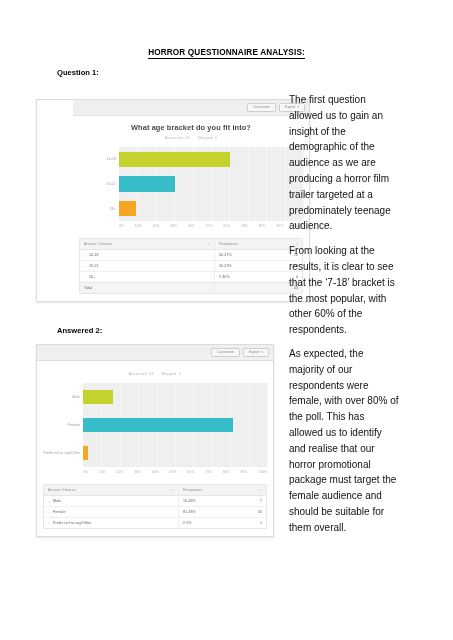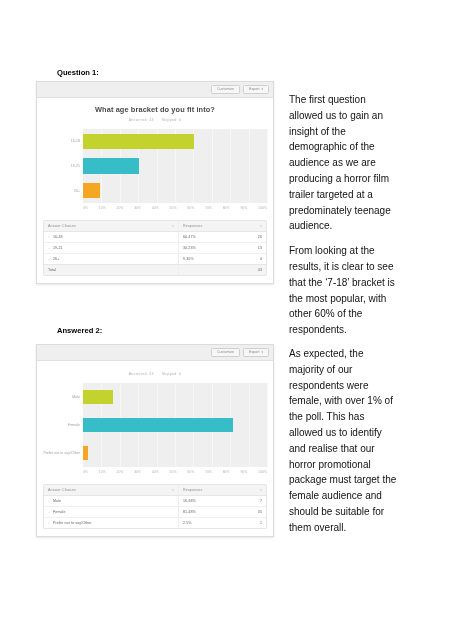--- a/index.html
+++ b/index.html
@@ -19,21 +19,21 @@
   .q-heading{position:absolute;left:57px;font-size:7.6px;font-weight:bold;}
   #q1-heading{top:68px;}
   #q2-heading{top:326px;}
 
   
   .widget{
     position:absolute;left:36px;width:236px;
     background:#ffffff;border:1px solid #dcdcdc;
     box-shadow:0 1px 2px rgba(0,0,0,.10);
   }
-  #widget-1{top:81px;}
+  #widget-1{top:99px;padding-left:36px;}
   #widget-2{top:344px;}
 
   .widget-toolbar{
     height:15px;background:#efefef;border-bottom:1px solid #e0e0e0;
     display:flex;align-items:center;justify-content:space-between;
     padding:0 4px;
   }
   .toolbar-left{font-size:3.6px;color:#9a9a9a;letter-spacing:.2px;}
   .toolbar-right{display:flex;gap:3px;align-items:center;}
   .tb-btn{
@@ -108,20 +108,23 @@
   #copy-1{top:92px;}
   #copy-2{top:346px;}
   .copy p{margin:0 0 9px 0;}
   .copy p:last-child{margin-bottom:0;}
 </style>
 </head>
 <body>
 
 <div class="page">
 
+  <div class="doc-title">
+    <span>HORROR QUESTIONNAIRE ANALYSIS:</span>
+  </div>
 
   <div class="q-heading" id="q1-heading">Question 1:</div>
 
   <div class="widget" id="widget-1">
 
     <div class="widget-toolbar">
       <div class="toolbar-left"></div>
       <div class="toolbar-right">
         <div class="tb-btn">
           <span>Customize</span>
@@ -339,16 +342,16 @@
               <span>Prefer not to say/Other</span>
             </div>
             <div class="c-pct td">2.5%</div>
             <div class="c-num td">1</div>
           </div>
         </div>
     </div>
   </div>
 
   <div class="copy" id="copy-2">
-      <p>As expected, the majority of our respondents were female, with over 1% of the poll. This has allowed us to identify and realise that our horror promotional package must target the female audience and should be suitable for them overall.</p>
+      <p>As expected, the majority of our respondents were female, with over 80% of the poll. This has allowed us to identify and realise that our horror promotional package must target the female audience and should be suitable for them overall.</p>
     </div>
 
 </div>
 
 </body></html>

